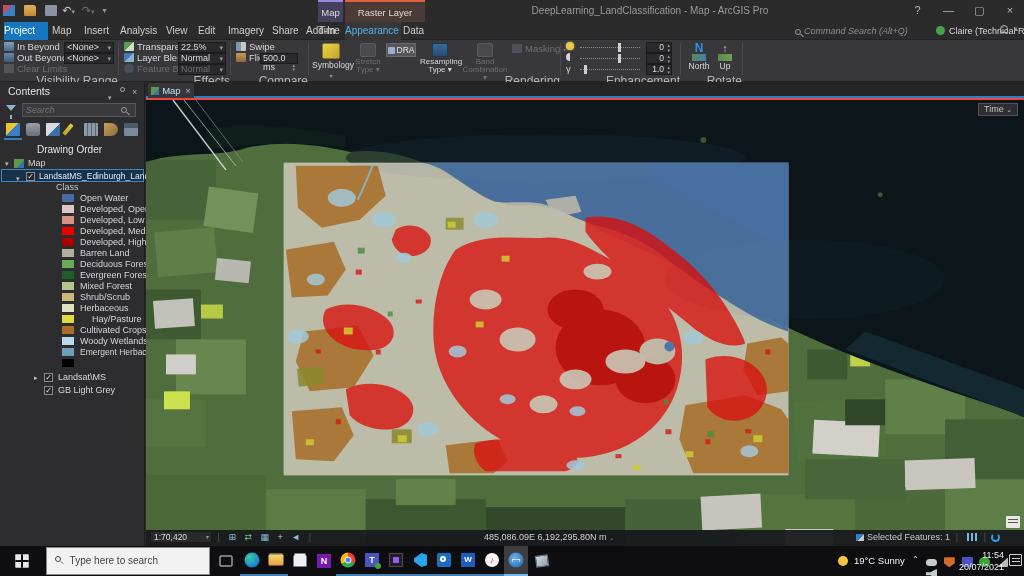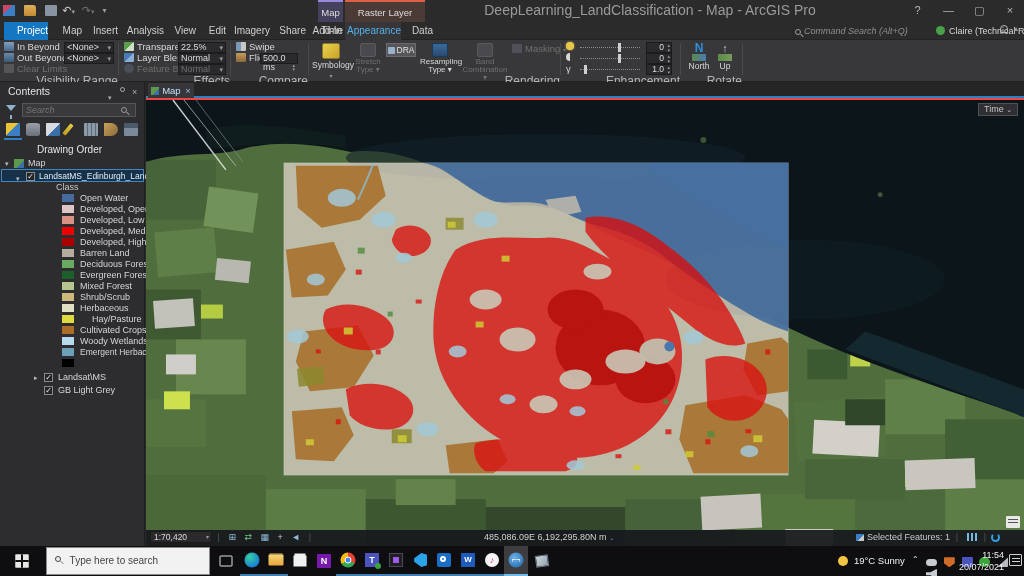--- a/index.html
+++ b/index.html
@@ -5,24 +5,24 @@
   *{margin:0;padding:0;box-sizing:border-box;font-family:"Liberation Sans","DejaVu Sans",sans-serif;}
   html,body{width:1024px;height:576px;overflow:hidden;background:#000;}
   #app{position:relative;width:1024px;height:576px;background:#2b2b2b;font-size:10px;color:#cfcfcf;}
   .abs{position:absolute;}
   
   #titlebar{position:absolute;left:0;top:0;width:1024px;height:22px;background:#2b2b2b;}
   .qat-ic{display:inline-block;width:12px;height:11px;margin:5px 3px 0 3px;vertical-align:top;}
   .ctx-head{position:absolute;top:0;height:22px;text-align:center;font-size:9.5px;line-height:22px;color:#ddd;}
   #winbtns{position:absolute;right:0;top:0;height:22px;}
   .winbtn{display:inline-block;width:28px;height:22px;text-align:center;line-height:21px;color:#b5b5b5;font-size:11px;}
-  #title-text{position:absolute;left:440px;top:0;width:420px;text-align:center;line-height:21px;color:#9a9a9a;font-size:14px;white-space:nowrap;}
+  #title-text{position:absolute;left:440px;top:0;width:420px;text-align:center;line-height:21px;color:#9a9a9a;font-size:10px;white-space:nowrap;}
   
   #tabrow{position:absolute;left:0;top:22px;width:1024px;height:18px;background:#2b2b2b;border-bottom:1px solid #232323;}
-  .tab{position:absolute;top:0;height:18px;text-align:right;line-height:17px;font-size:10px;color:#cfcfcf;white-space:nowrap;}
+  .tab{position:absolute;top:0;height:18px;text-align:left;line-height:17px;font-size:10px;color:#cfcfcf;white-space:nowrap;}
   .tab.blue{background:#1577c2;color:#fff;}
   .tab.active{color:#55b0e8;background:#37373a;}
   
   #ribbon{position:absolute;left:0;top:40px;width:1024px;height:42px;background:#38383a;border-bottom:1px solid #222;}
   .rsep{position:absolute;top:3px;height:32px;width:1px;background:#4a4a4c;}
   .rgl{position:absolute;top:34px;height:8px;font-size:12px;color:#b5b5b5;text-align:right;}
   .rrow{position:absolute;height:10px;line-height:10px;font-size:9.5px;color:#d8d8d8;white-space:nowrap;}
   .combo{position:absolute;height:11px;background:#2a2a2c;border:1px solid #1b1b1d;color:#dcdcdc;font-size:9px;line-height:9px;padding:0 2px;}
   .combo .ar{float:right;color:#9a9a9a;font-size:7px;}
   .dis{color:#6f6f6f !important;}

